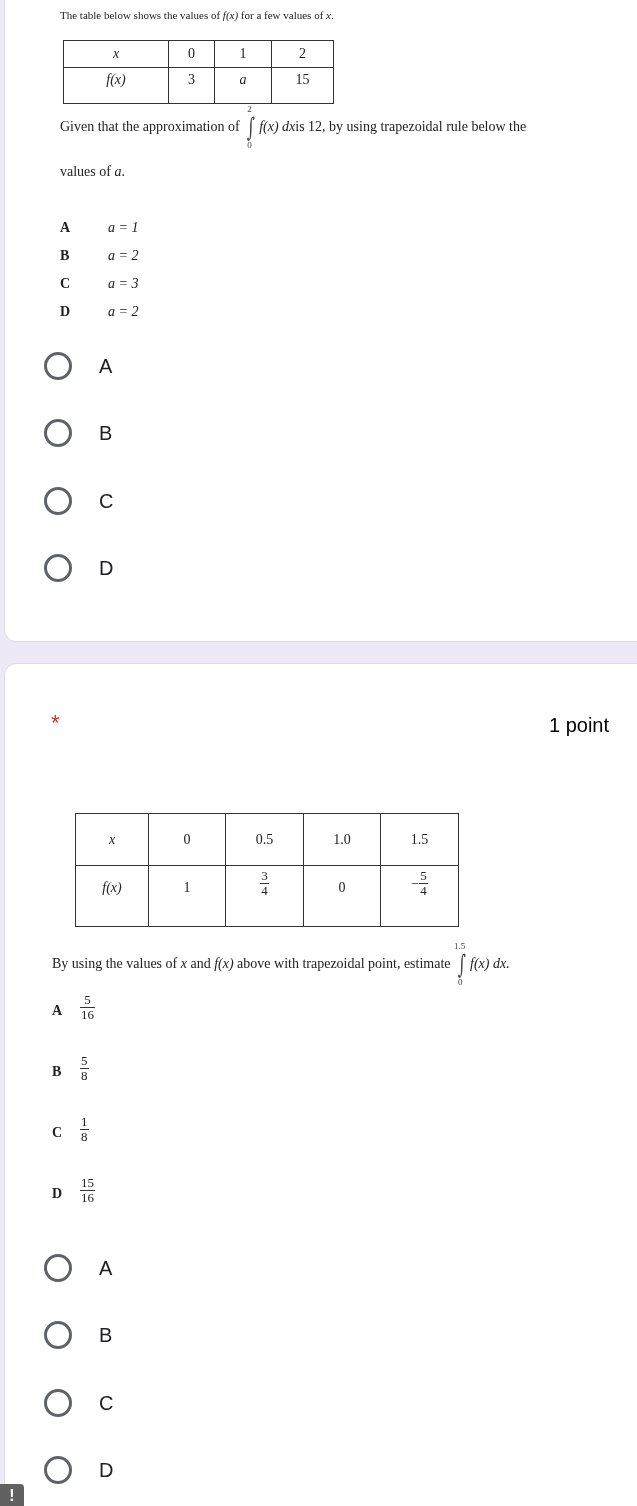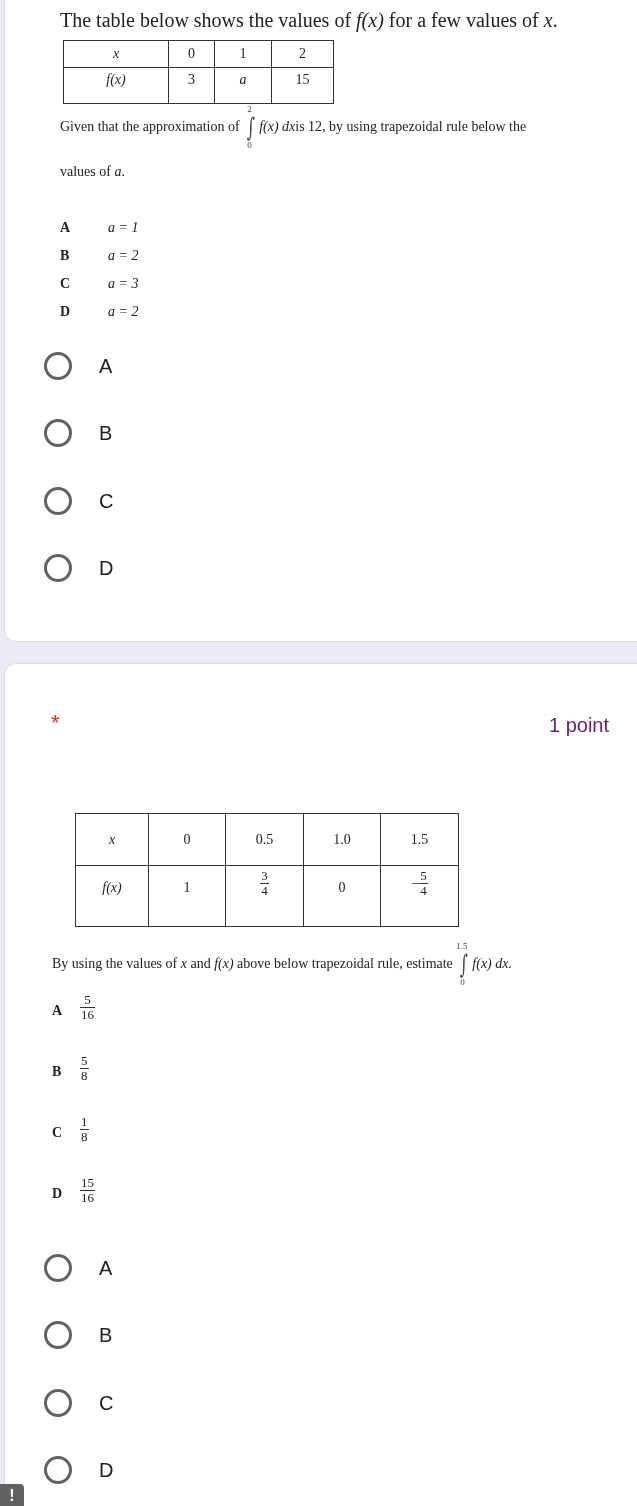--- a/index.html
+++ b/index.html
@@ -30,30 +30,30 @@
   .integral .sign { position:absolute; left:1px; top:-6px; font-size:26px; font-family:"DejaVu Serif", serif; font-weight:normal; color:#444; transform:scaleX(0.6); }
   .integral .up { position:absolute; top:-14px; left:4px; font-size:9px; color:#444; }
   .integral .lo { position:absolute; top:22px; left:4px; font-size:9px; color:#444; }
 
   .opt-letter { font-weight:bold; font-size:14px; }
   .radio-row { position:absolute; left:44px; height:36px; display:flex; align-items:center; }
   .radio { width:28px; height:28px; border:3px solid #5f6368; border-radius:50%; box-sizing:border-box; }
   .radio-label { font-family:"Liberation Sans", sans-serif; font-size:20px; color:#202124; margin-left:27px; }
 
   .required-star { color:#d93025; font-family:"Liberation Sans", sans-serif; font-size:22px; }
-  .points { font-family:"Liberation Sans", sans-serif; font-size:20px; color:#701a75; }
+  .points { font-family:"Liberation Sans", sans-serif; font-size:20px; color:#000000; }
 
   .feedback-btn { position:absolute; left:0; top:1484px; width:24px; height:22px; background:#616161; border-top-right-radius:4px; color:#fff; font-family:"Liberation Sans", sans-serif; font-weight:bold; font-size:16px; text-align:center; line-height:24px; }
 </style>
 </head>
 <body>
 
 <div class="card" id="card1"></div>
 
-<div class="abs serif" style="left:60px; top:9px; font-size:20px;">
+<div class="abs serif" style="left:60px; top:9px; font-size:11px;">
   <span>The table below shows the values of </span><span class="it">f(x)</span><span> for a few values of </span><span class="it">x</span><span>.</span>
 </div>
 
 <table class="math" style="left:63px; top:40px; width:271px;">
   <tbody>
       <tr style="height:27px;">
     <td class="it" style="width:104px;">x</td>
     <td style="width:45px;">0</td>
     <td style="width:56px;">1</td>
     <td>2</td>
@@ -134,21 +134,21 @@
     <td style="padding-top:14px;">0</td>
     <td style="padding-top:3px;"><span style="vertical-align:middle;">−</span><span class="frac">
             <span class="num">5</span>
             <span class="den">4</span>
           </span></td>
   </tr>
 </tbody>
   </table>
 
 <div class="abs serif" style="left:52px; top:955px; font-size:14px; white-space:nowrap;">
-  <span>By using the values of </span><span class="it">x</span><span> and </span><span class="it">f(x)</span><span> above below trapezoidal rule,  estimate </span><span class="integral"><span class="sign">∫</span><span class="up" style="left:0;">1.5</span><span class="lo">0</span></span><span class="it">f(x)</span> <span class="it">dx.</span>
+  <span>By using the values of </span><span class="it">x</span><span> and </span><span class="it">f(x)</span><span> above with trapezoidal point,  estimate </span><span class="integral"><span class="sign">∫</span><span class="up" style="left:0;">1.5</span><span class="lo">0</span></span><span class="it">f(x)</span> <span class="it">dx.</span>
 </div>
 
 <div class="abs serif" style="left:52px; top:993px;">
   <div style="height:61px; display:flex; align-items:flex-start;">
       <span class="opt-letter" style="width:28px; margin-top:10px;">A</span>
       <span class="frac">
         <span class="num">5</span>
         <span class="den">16</span>
       </span>
     </div>

